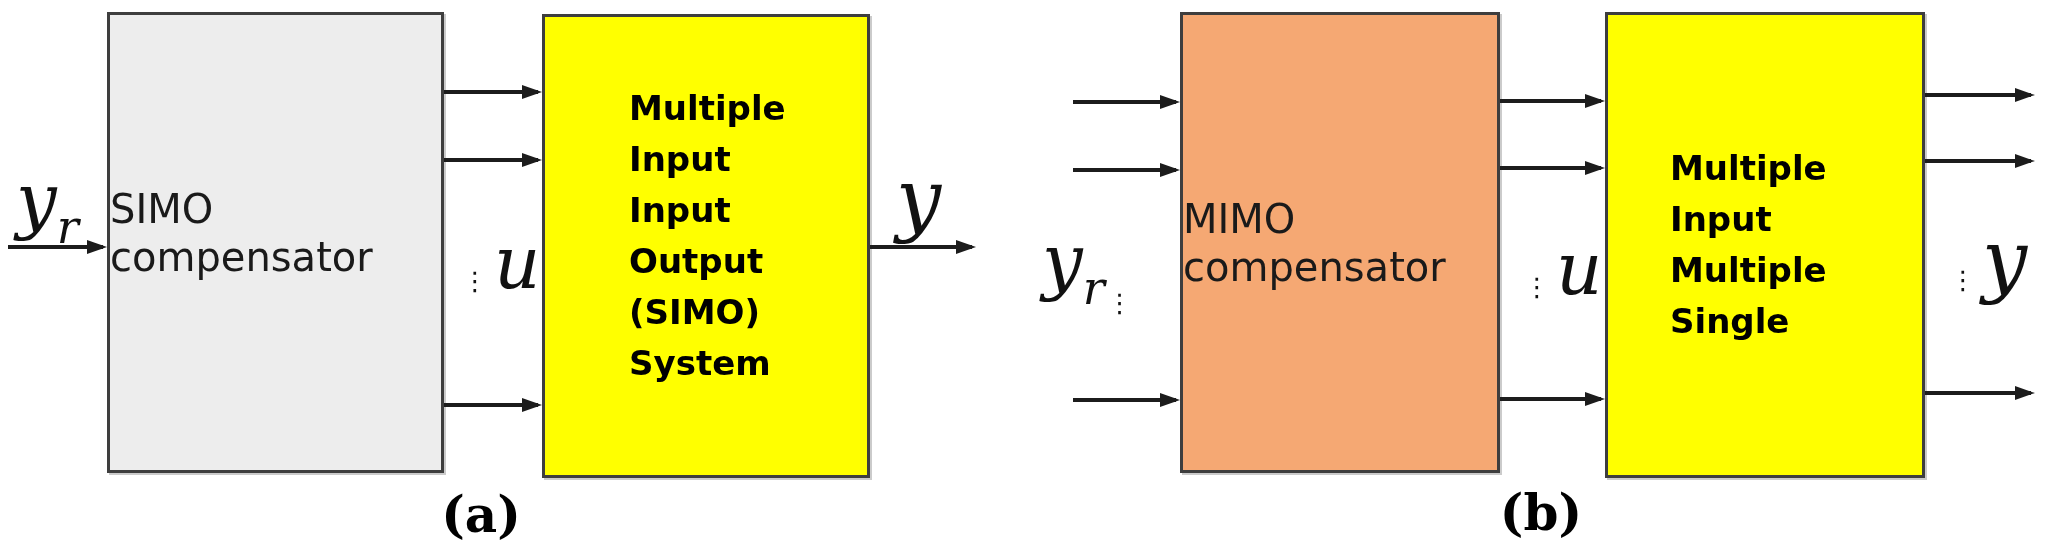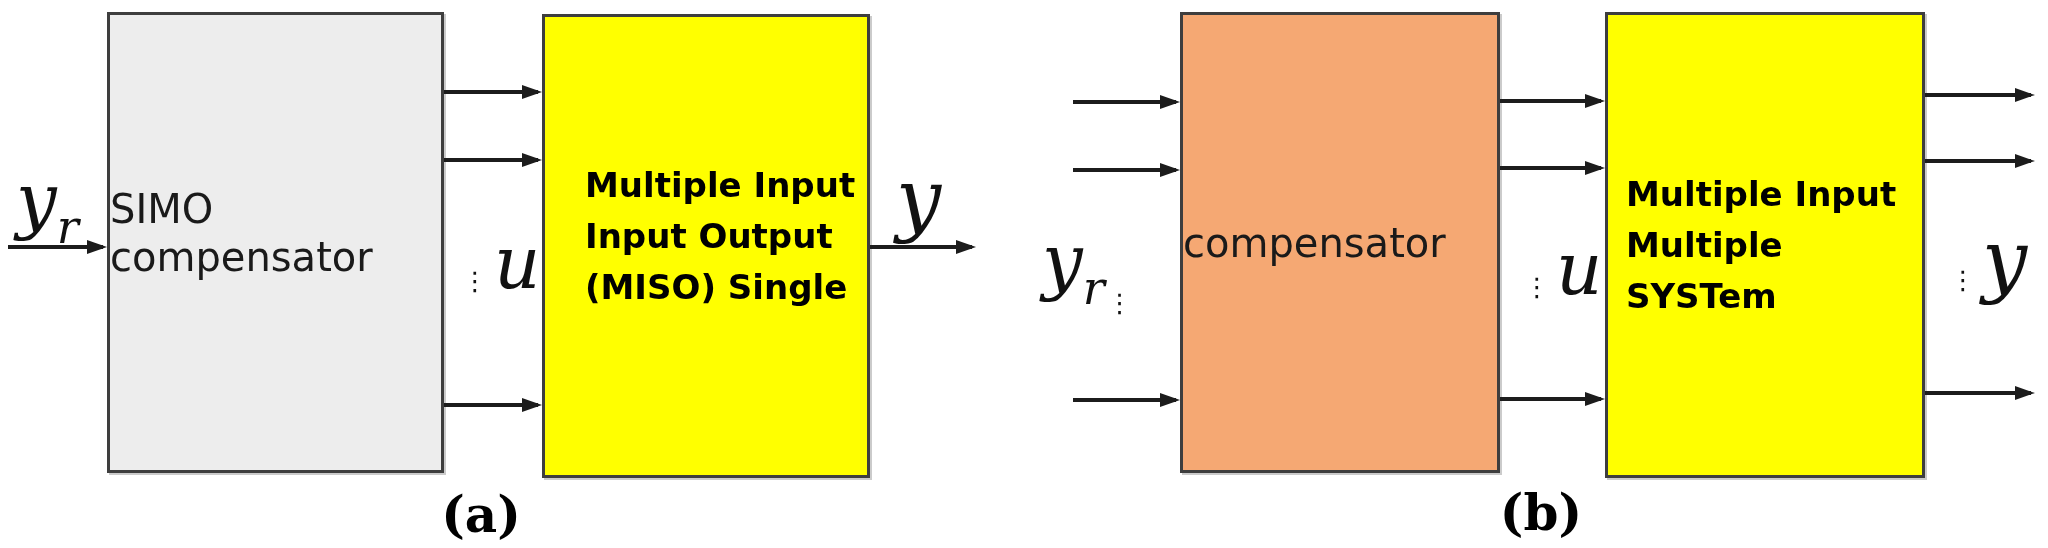--- a/index.html
+++ b/index.html
@@ -22,20 +22,21 @@
   .box.compensator-b{background:var(--compensator-b-fill,#f5a873);}
   .box.system{background:var(--system-fill,#ffff00);}
   .comp-text{
     font-size:40px;line-height:1.2;
     color:var(--box-text,#1a1a1a);
   }
   .sys-text{
     font-size:34px;font-weight:bold;line-height:1.5;
     color:#000000;
     text-align:left;
+    margin-left:44px;
   }
   .lift{transform:translateY(-10px);}
   .pad-a{padding-left:40px;}
   .pad-b{padding-left:18px;}
   
   .arrow{position:absolute;height:16px;}
   .arrow::before{
     content:"";position:absolute;left:0;right:4px;top:6px;height:4px;
     background:var(--arrow,#2b2b2b);
   }
@@ -98,52 +99,53 @@
   <div class="arrow" style="left:444px;top:84px;width:98px"></div>
   <div class="arrow" style="left:444px;top:152px;width:98px"></div>
   <div class="arrow" style="left:444px;top:397px;width:98px"></div>
 
   <span class="mathlabel" style="left:462px;top:227px"><span class="vdots">⋮</span><span>u</span></span>
 
   <div class="box system" style="left:542px;top:14px;width:328px;height:464px">
     <div class="sys-text pad-a lift">
       <div>Multiple Input</div>
       <div>Input Output</div>
-      <div>(MISO) Single</div>
+      <div>(SIMO) System</div>
     </div>
   </div>
 
   <div class="arrow" style="left:870px;top:239px;width:106px"></div>
 
   <span class="mathlabel biglabel" style="left:896px;top:159px"><span>y</span></span>
 
   <div class="caption" style="left:421px;top:490px">(a)</div>
 
   <div class="arrow" style="left:1073px;top:94px;width:107px"></div>
   <div class="arrow" style="left:1073px;top:162px;width:107px"></div>
   <div class="arrow" style="left:1073px;top:392px;width:107px"></div>
 
   <span class="mathlabel" style="left:1042px;top:225px"><span>y</span><sub>r</sub><span class="vdots after">⋮</span></span>
 
   <div class="box compensator-b" style="left:1180px;top:12px;width:320px;height:461px">
     <div class="comp-text">
+      <div>MIMO</div>
       <div>compensator</div>
     </div>
   </div>
 
   <div class="arrow" style="left:1500px;top:93px;width:105px"></div>
   <div class="arrow" style="left:1500px;top:160px;width:105px"></div>
   <div class="arrow" style="left:1500px;top:391px;width:105px"></div>
 
   <span class="mathlabel" style="left:1524px;top:233px"><span class="vdots">⋮</span><span>u</span></span>
 
   <div class="box system" style="left:1605px;top:12px;width:320px;height:466px">
     <div class="sys-text pad-b">
       <div>Multiple Input</div>
-      <div>Multiple SYSTem</div>
+      <div>Multiple Single</div>
     </div>
   </div>
 
   <div class="arrow" style="left:1925px;top:87px;width:110px"></div>
   <div class="arrow" style="left:1925px;top:153px;width:110px"></div>
   <div class="arrow" style="left:1925px;top:385px;width:110px"></div>
 
   <span class="mathlabel biglabel" style="left:1950px;top:220px"><span class="vdots">⋮</span><span>y</span></span>
 
   <div class="caption" style="left:1481px;top:488px">(b)</div>

